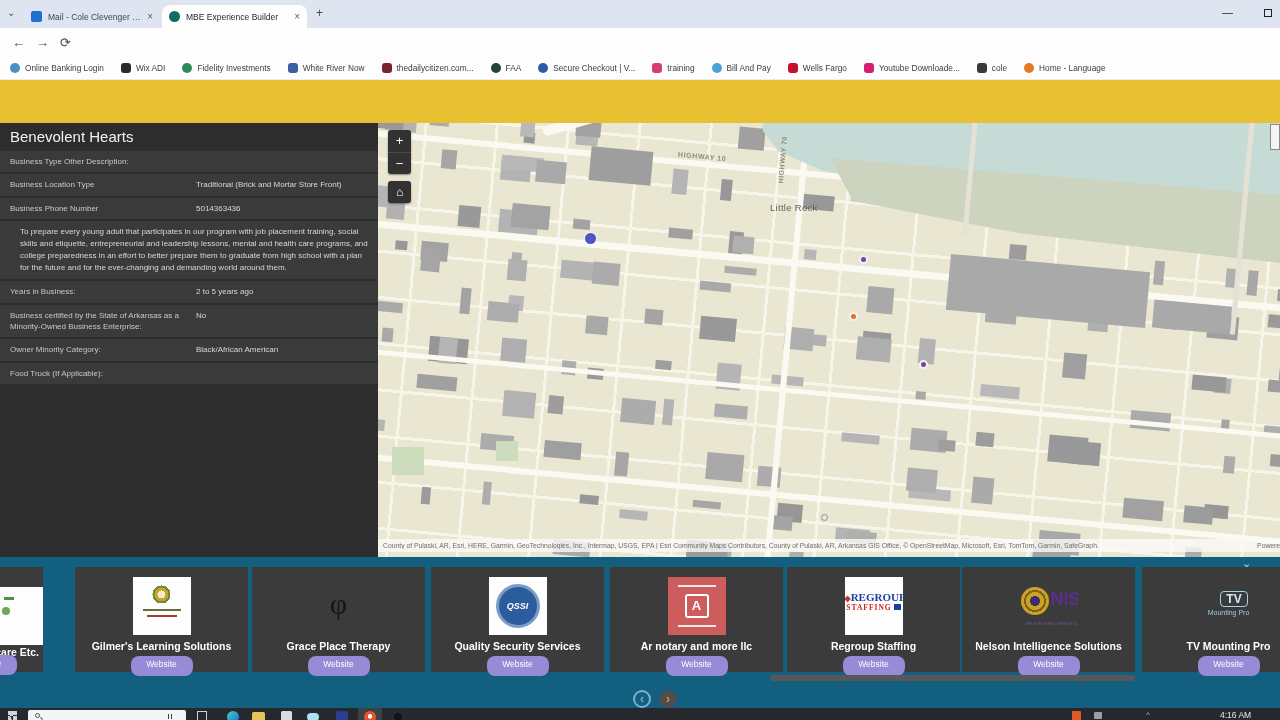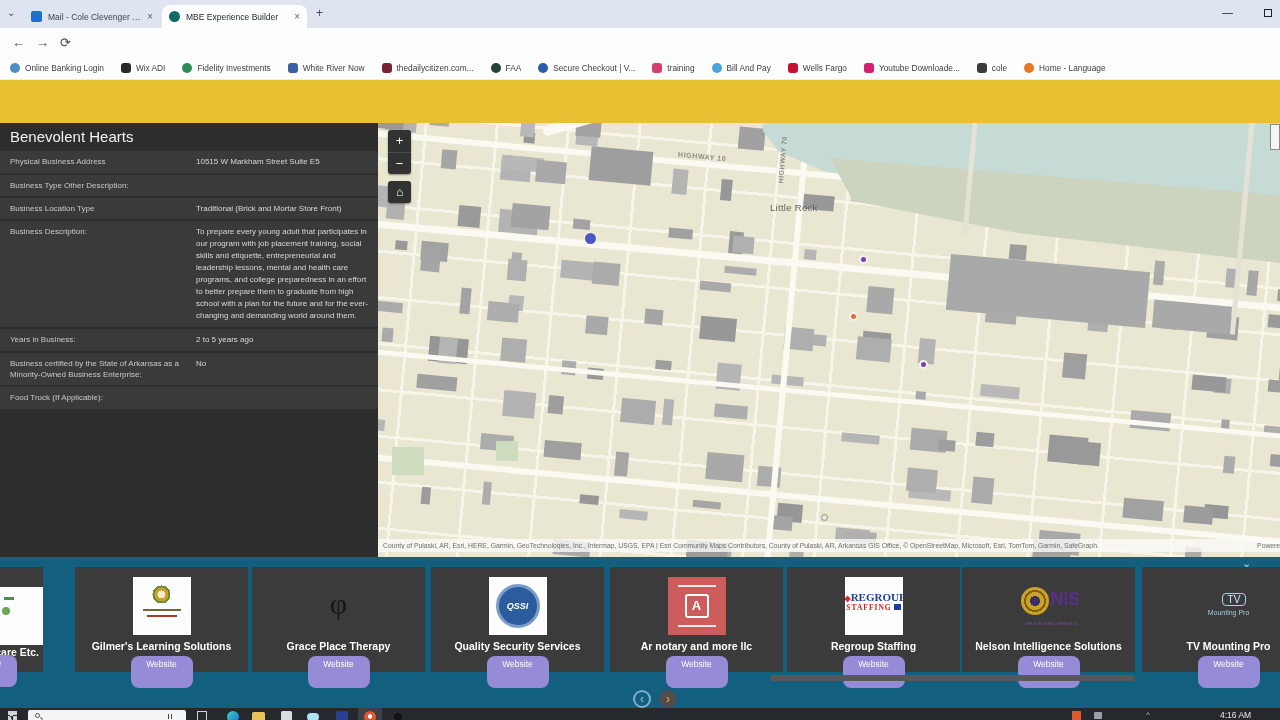--- a/index.html
+++ b/index.html
@@ -95,21 +95,21 @@
   #attrib { position:absolute; left:0; top:416px; width:920px; height:13px; background:rgba(250,250,247,.8);
     display:flex; align-items:center; padding:0 5px; font-size:6.8px; color:#6d6d6d; white-space:nowrap; }
   #attrib-text { overflow:hidden; flex:1; }
   #powered { margin-left:8px; flex:none; }
 
   
   #carousel { left:0; top:557px; width:1280px; height:153px; background:#135f80; overflow:hidden; }
   .card { position:absolute; top:10px; width:173px; height:105px; background:#3b3b3b; }
   .logo { width:58px; height:58px; margin:10px auto 0; position:relative; overflow:hidden; }
   .cname { margin-top:5px; text-align:center; font-size:10.5px; font-weight:bold; color:#fff; white-space:nowrap; overflow:hidden; }
-  .pill { width:62px; height:32px; margin:4px auto 0; background:#968bd6; border-radius:8px;
+  .pill { width:62px; height:20px; margin:4px auto 0; background:#968bd6; border-radius:8px;
     color:#fff; font-size:8.5px; text-align:center; line-height:16px; }
   
   .lg-white { background:#fdfdfd; }
   .lg-gilmers .ring { position:absolute; left:19px; top:8px; width:19px; height:19px; border-radius:50%;
     background:radial-gradient(circle, #f4ead0 0 4px, #c9a227 4px 7px, #6c8c3c 7px 9px, transparent 9px); }
   .lg-gilmers .tline { position:absolute; left:10px; top:32px; width:38px; height:2px; background:#6b6b3a; }
   .lg-gilmers .tline2 { position:absolute; left:14px; top:38px; width:30px; height:2px; background:#a83c2a; }
   .lg-grace { font-size:30px; color:#151515; text-align:center; line-height:54px; font-family:"Liberation Serif",serif; }
   .lg-qssi .qcirc { position:absolute; left:7px; top:7px; width:44px; height:44px; border-radius:50%;
     background:#2b5c9e; border:3px solid #7a9cc6; color:#fff; font-size:9px; font-style:italic; font-weight:bold;
@@ -123,21 +123,21 @@
   .lg-regroup .rg1 .rdot { color:#c33; font-size:8px; }
   .lg-regroup .rg2 { font-family:"Liberation Serif",serif; font-weight:bold; font-size:7.5px; color:#c22; letter-spacing:1px; }
   .lg-regroup .rbox { display:inline-block; width:7px; height:6px; background:#1a3f9e; margin-left:2px; }
   .lg-nis { }
   .lg-nis .compass { position:absolute; left:1px; top:10px; width:28px; height:28px; border-radius:50%;
     background:radial-gradient(circle, #3b2d6e 0 5px, #c9a227 5px 9px, #7c6212 9px 11px, #c9a227 11px); }
   .lg-nis .nis { position:absolute; left:31px; top:12px; font-size:18px; font-weight:bold; color:#5b2d8e; }
   .lg-nis .niscap { position:absolute; left:6px; top:44px; font-size:4px; color:#7b4fa8; white-space:nowrap; }
   .lg-tv { text-align:center; padding-top:12px; }
   .lg-tv .tvbox { display:inline-block; border:1.5px solid #a8d4ea; border-radius:4px; padding:0 5px;
-    color:#d4ecf8; font-weight:normal; font-size:10px;margin-left:11px; }
+    color:#d4ecf8; font-weight:bold; font-size:12px;margin-left:11px; }
   .lg-tv .tvcap { margin-top:2px; font-size:7px; color:#9fc9de; }
   #card-partial .logo { position:absolute; left:130px; top:10px; width:43px; }
   #card-partial .psliver1 { position:absolute; left:4px; top:10px; width:10px; height:3px; background:#4a8f4a; }
   #card-partial .psliver2 { position:absolute; left:2px; top:20px; width:8px; height:8px;
     border-radius:50%; background:#6aa85a; }
   #card-partial .cname { position:absolute; left:0; top:74px; width:169px; text-align:right; }
   #card-partial .pill { position:absolute; left:85px; top:88px; margin:0; }
   #car-scrollbar { position:absolute; left:770px; top:118px; width:365px; height:6px; border-radius:3px; background:#58585a; }
   .navbtn { position:absolute; top:133px; width:18px; height:18px; border-radius:50%;
     text-align:center; line-height:15px; font-size:12px; font-weight:bold; }
@@ -270,42 +270,45 @@
     <div class="abs" id="citylogo"></div>
     <div class="abs" id="dashtitle">Minority Business Enterprise Dashboard</div>
     <button class="abs hbtn" id="btn-city">City of Little Rock</button>
     <button class="abs hbtn" id="btn-update">Update Information</button>
     <button class="abs hbtn" id="btn-info">Inf</button>
   </div>
 
   <div class="abs" id="panel">
     <div id="panel-title">Benevolent Hearts</div>
     <div class="prow">
-        <span class="plabel">Physical Business Address</span>
-        <span class="pvalue">10515 W Markham Street Suite E5</span>
-      </div>
-    <div class="prow">
         <span class="plabel">Business Type Other Description:</span>
         <span class="pvalue"></span>
       </div>
     <div class="prow">
         <span class="plabel">Business Location Type</span>
         <span class="pvalue">Traditional (Brick and Mortar Store Front)</span>
       </div>
     <div class="prow">
-        <span class="plabel">Business Description:</span>
+        <span class="plabel">Business Phone Number</span>
+        <span class="pvalue">5014363436</span>
+      </div>
+    <div class="prow">
         <span class="pvalue" style="line-height:1.5;">To prepare every young adult that participates in our program with job placement training, social skills and etiquette, entrepreneurial and leadership lessons, mental and health care programs, and college preparedness in an effort to better prepare them to graduate from high school with a plan for the future and for the ever-changing and demanding world around them.</span>
       </div>
     <div class="prow">
         <span class="plabel">Years in Business:</span>
         <span class="pvalue">2 to 5 years ago</span>
       </div>
     <div class="prow">
         <span class="plabel">Business certified by the State of Arkansas as a Minority-Owned Business Enterprise:</span>
         <span class="pvalue">No</span>
+      </div>
+    <div class="prow">
+        <span class="plabel">Owner Minority Category:</span>
+        <span class="pvalue">Black/African American</span>
       </div>
     <div class="prow">
         <span class="plabel">Food Truck (If Applicable):</span>
         <span class="pvalue"></span>
       </div>
   </div>
 
   <div class="abs" id="map">
     <div id="streets">
         <div style="position: absolute; left: 102.549px; top: 202.572px; width: 31.4452px; height: 22.0551px; background: rgb(179, 179, 179);"></div>

